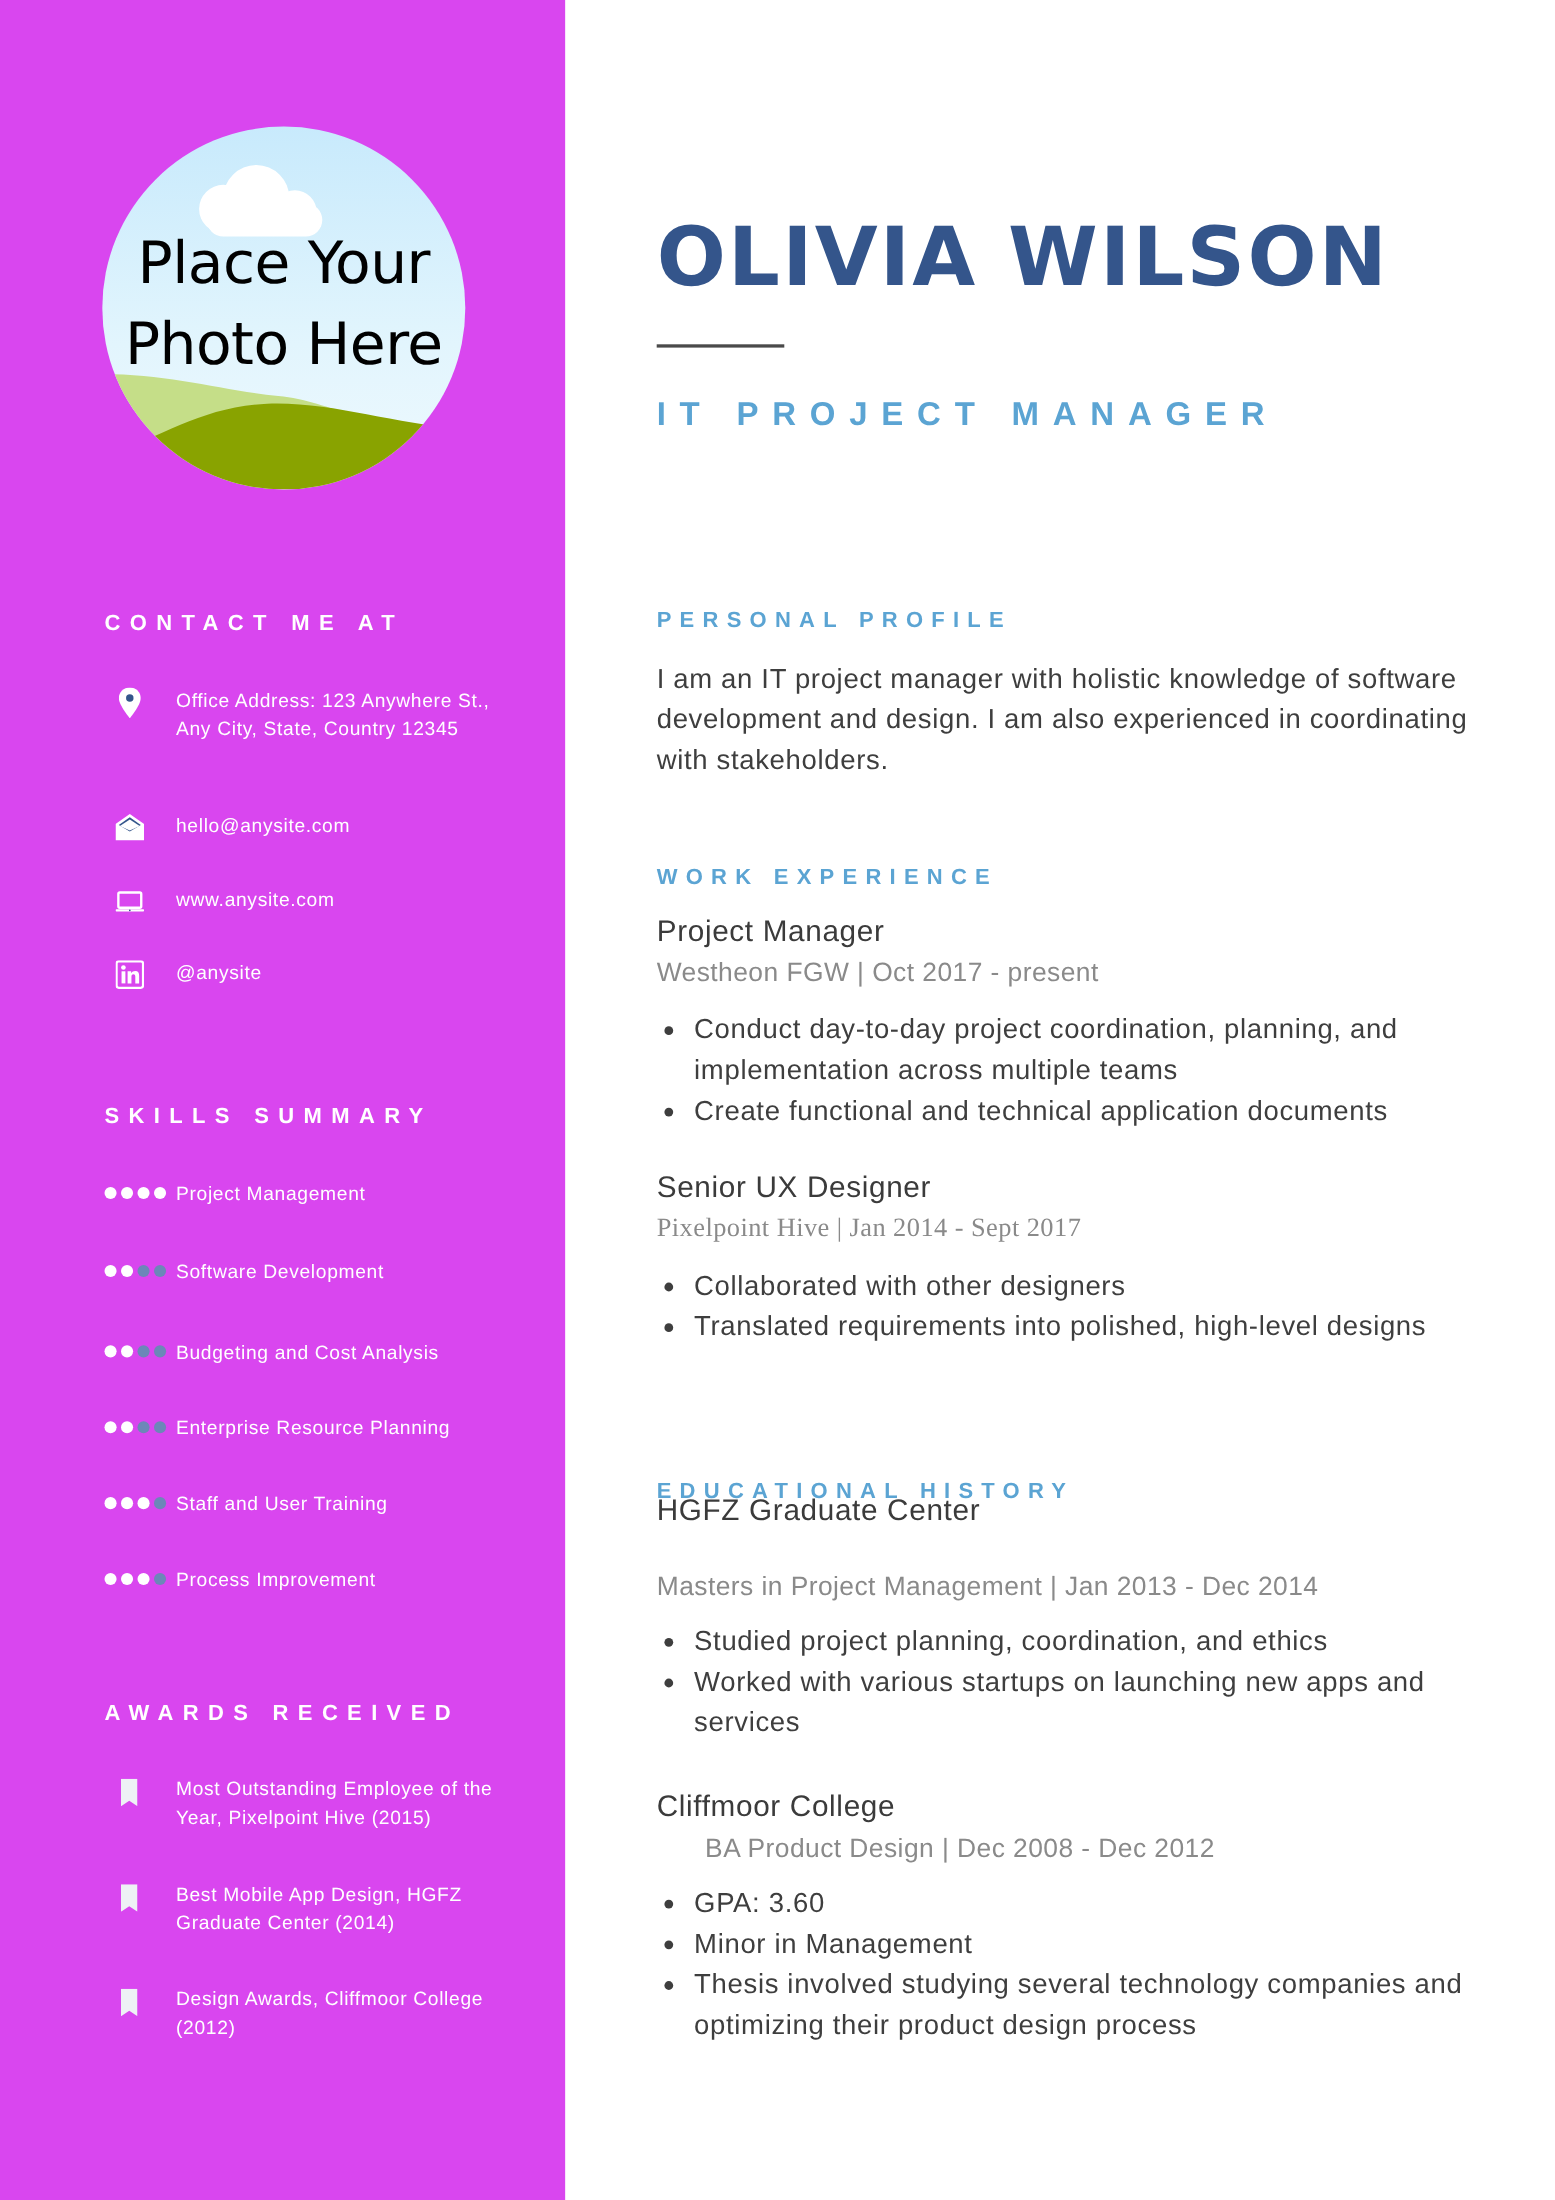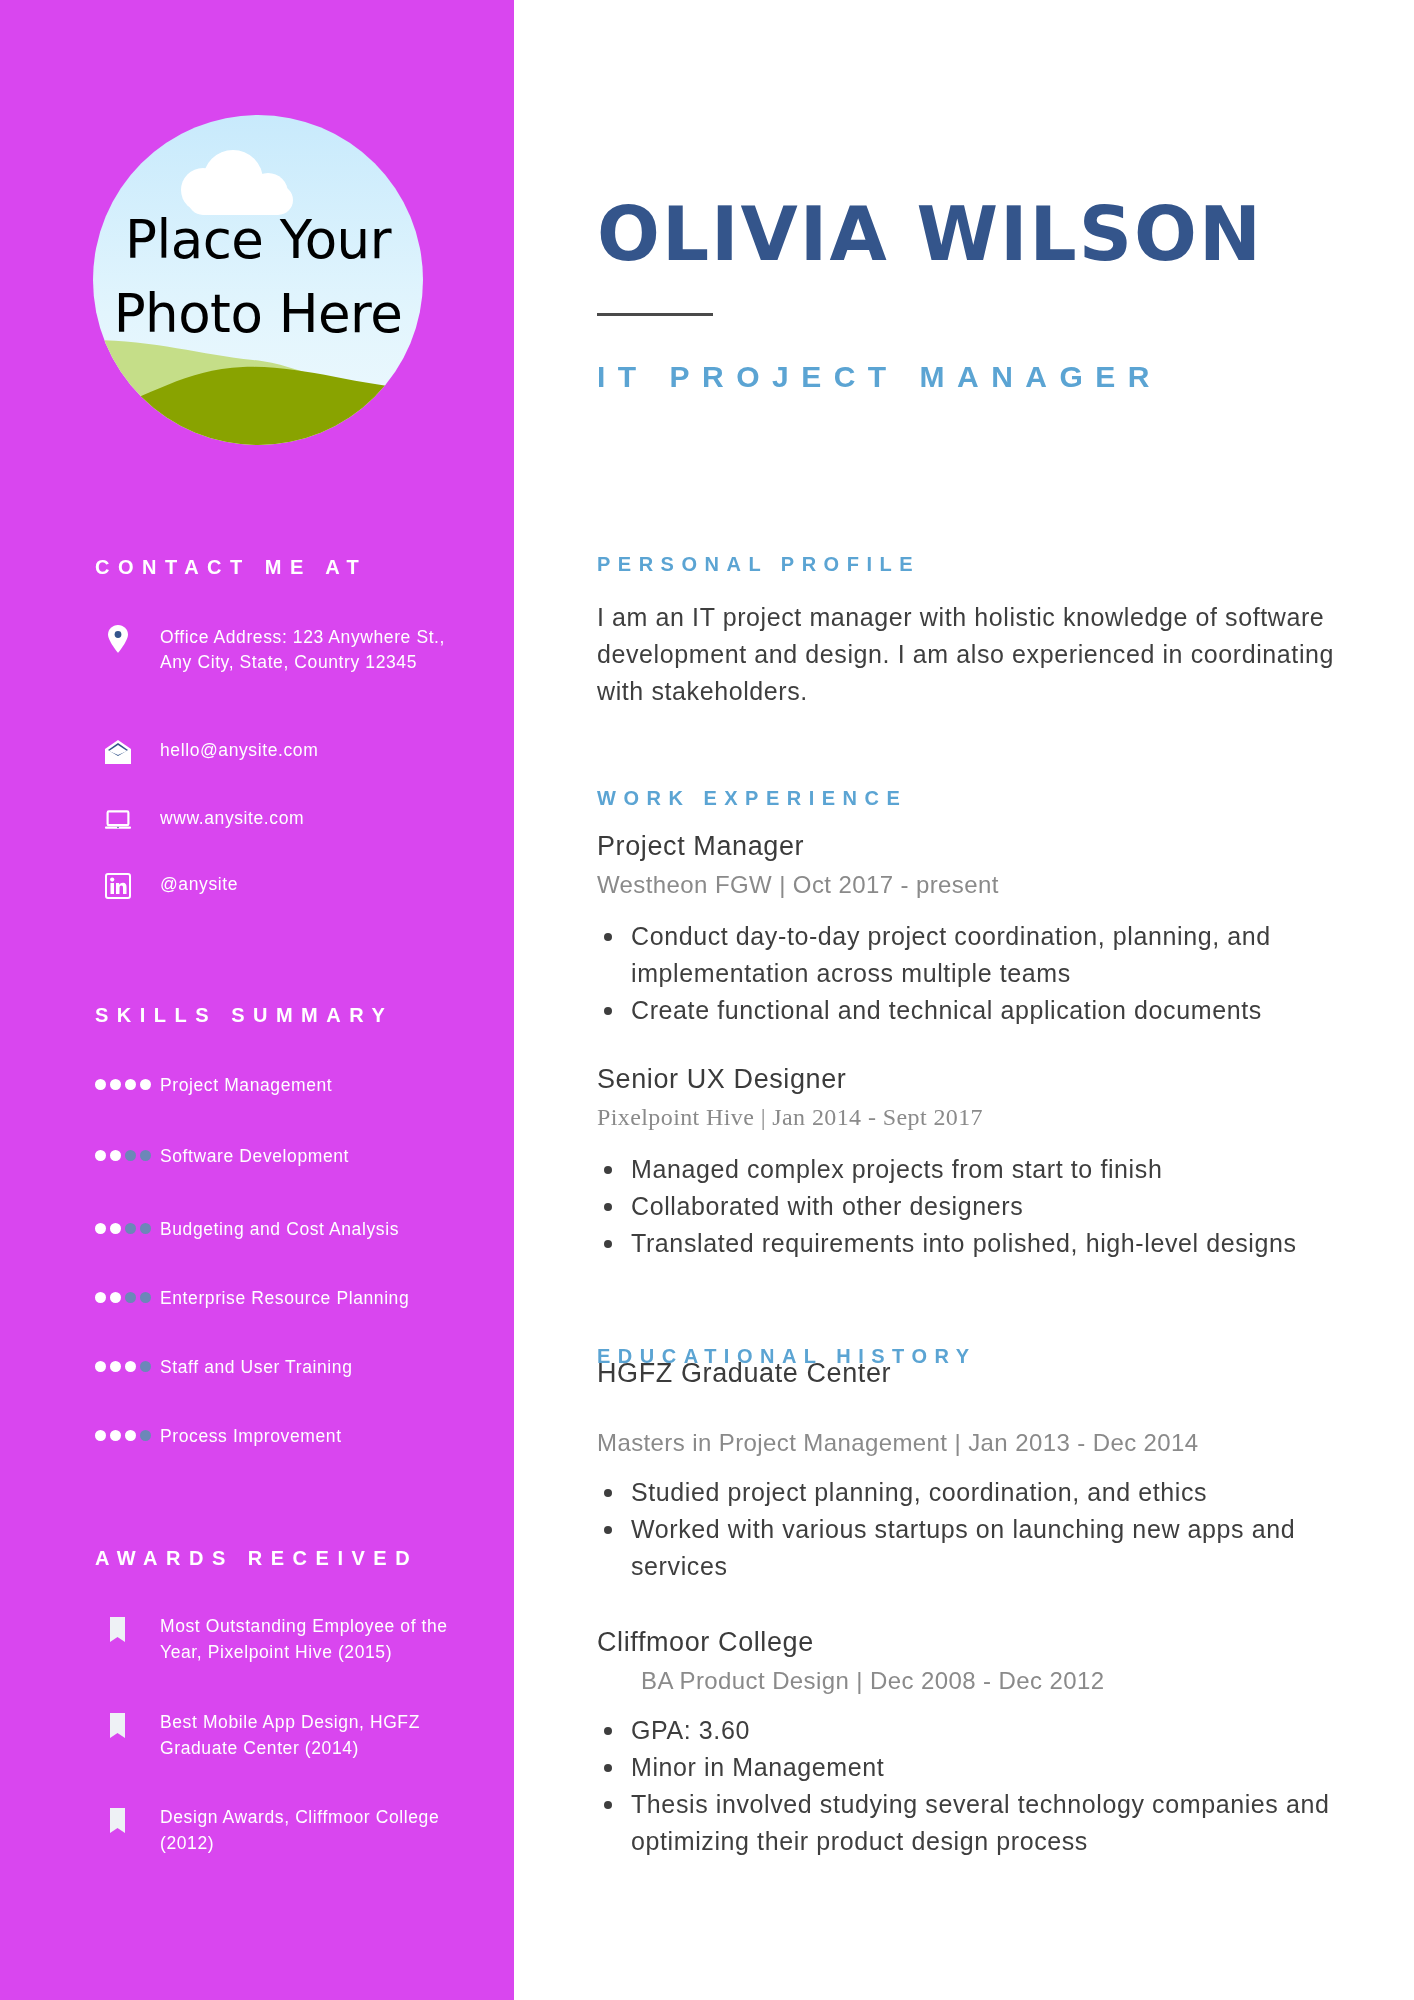--- a/index.html
+++ b/index.html
@@ -267,21 +267,20 @@
   <div class="entry-title" style="top:828px;">Project Manager</div>
   <div class="entry-sub" style="top:868px;">Westheon FGW  | Oct 2017 - present</div>
   <ul class="bullets" style="top:918px;">
     <li>Conduct day-to-day project coordination, planning, and implementation across multiple teams</li>
     <li>Create functional and technical application documents</li>
   </ul>
 
   <div class="entry-title" style="top:1061px;">Senior UX Designer</div>
   <div class="entry-sub" style="top:1100px;font-family:Liberation Serif, serif;">Pixelpoint Hive | Jan 2014 - Sept 2017</div>
   <ul class="bullets" style="top:1151px;">
-    <li>Managed complex projects from start to finish</li>
     <li>Collaborated with other designers</li>
     <li>Translated requirements into polished, high-level designs</li>
   </ul>
 
   <div class="main-heading" style="top:1345px;">EDUCATIONAL HISTORY</div>
 
   <div class="entry-title" style="top:1355px;">HGFZ Graduate Center</div>
   <div class="entry-sub" style="top:1426px;">Masters in Project Management | Jan 2013 - Dec 2014</div>
   <ul class="bullets" style="top:1474px;">
     <li>Studied project planning, coordination, and ethics</li>

